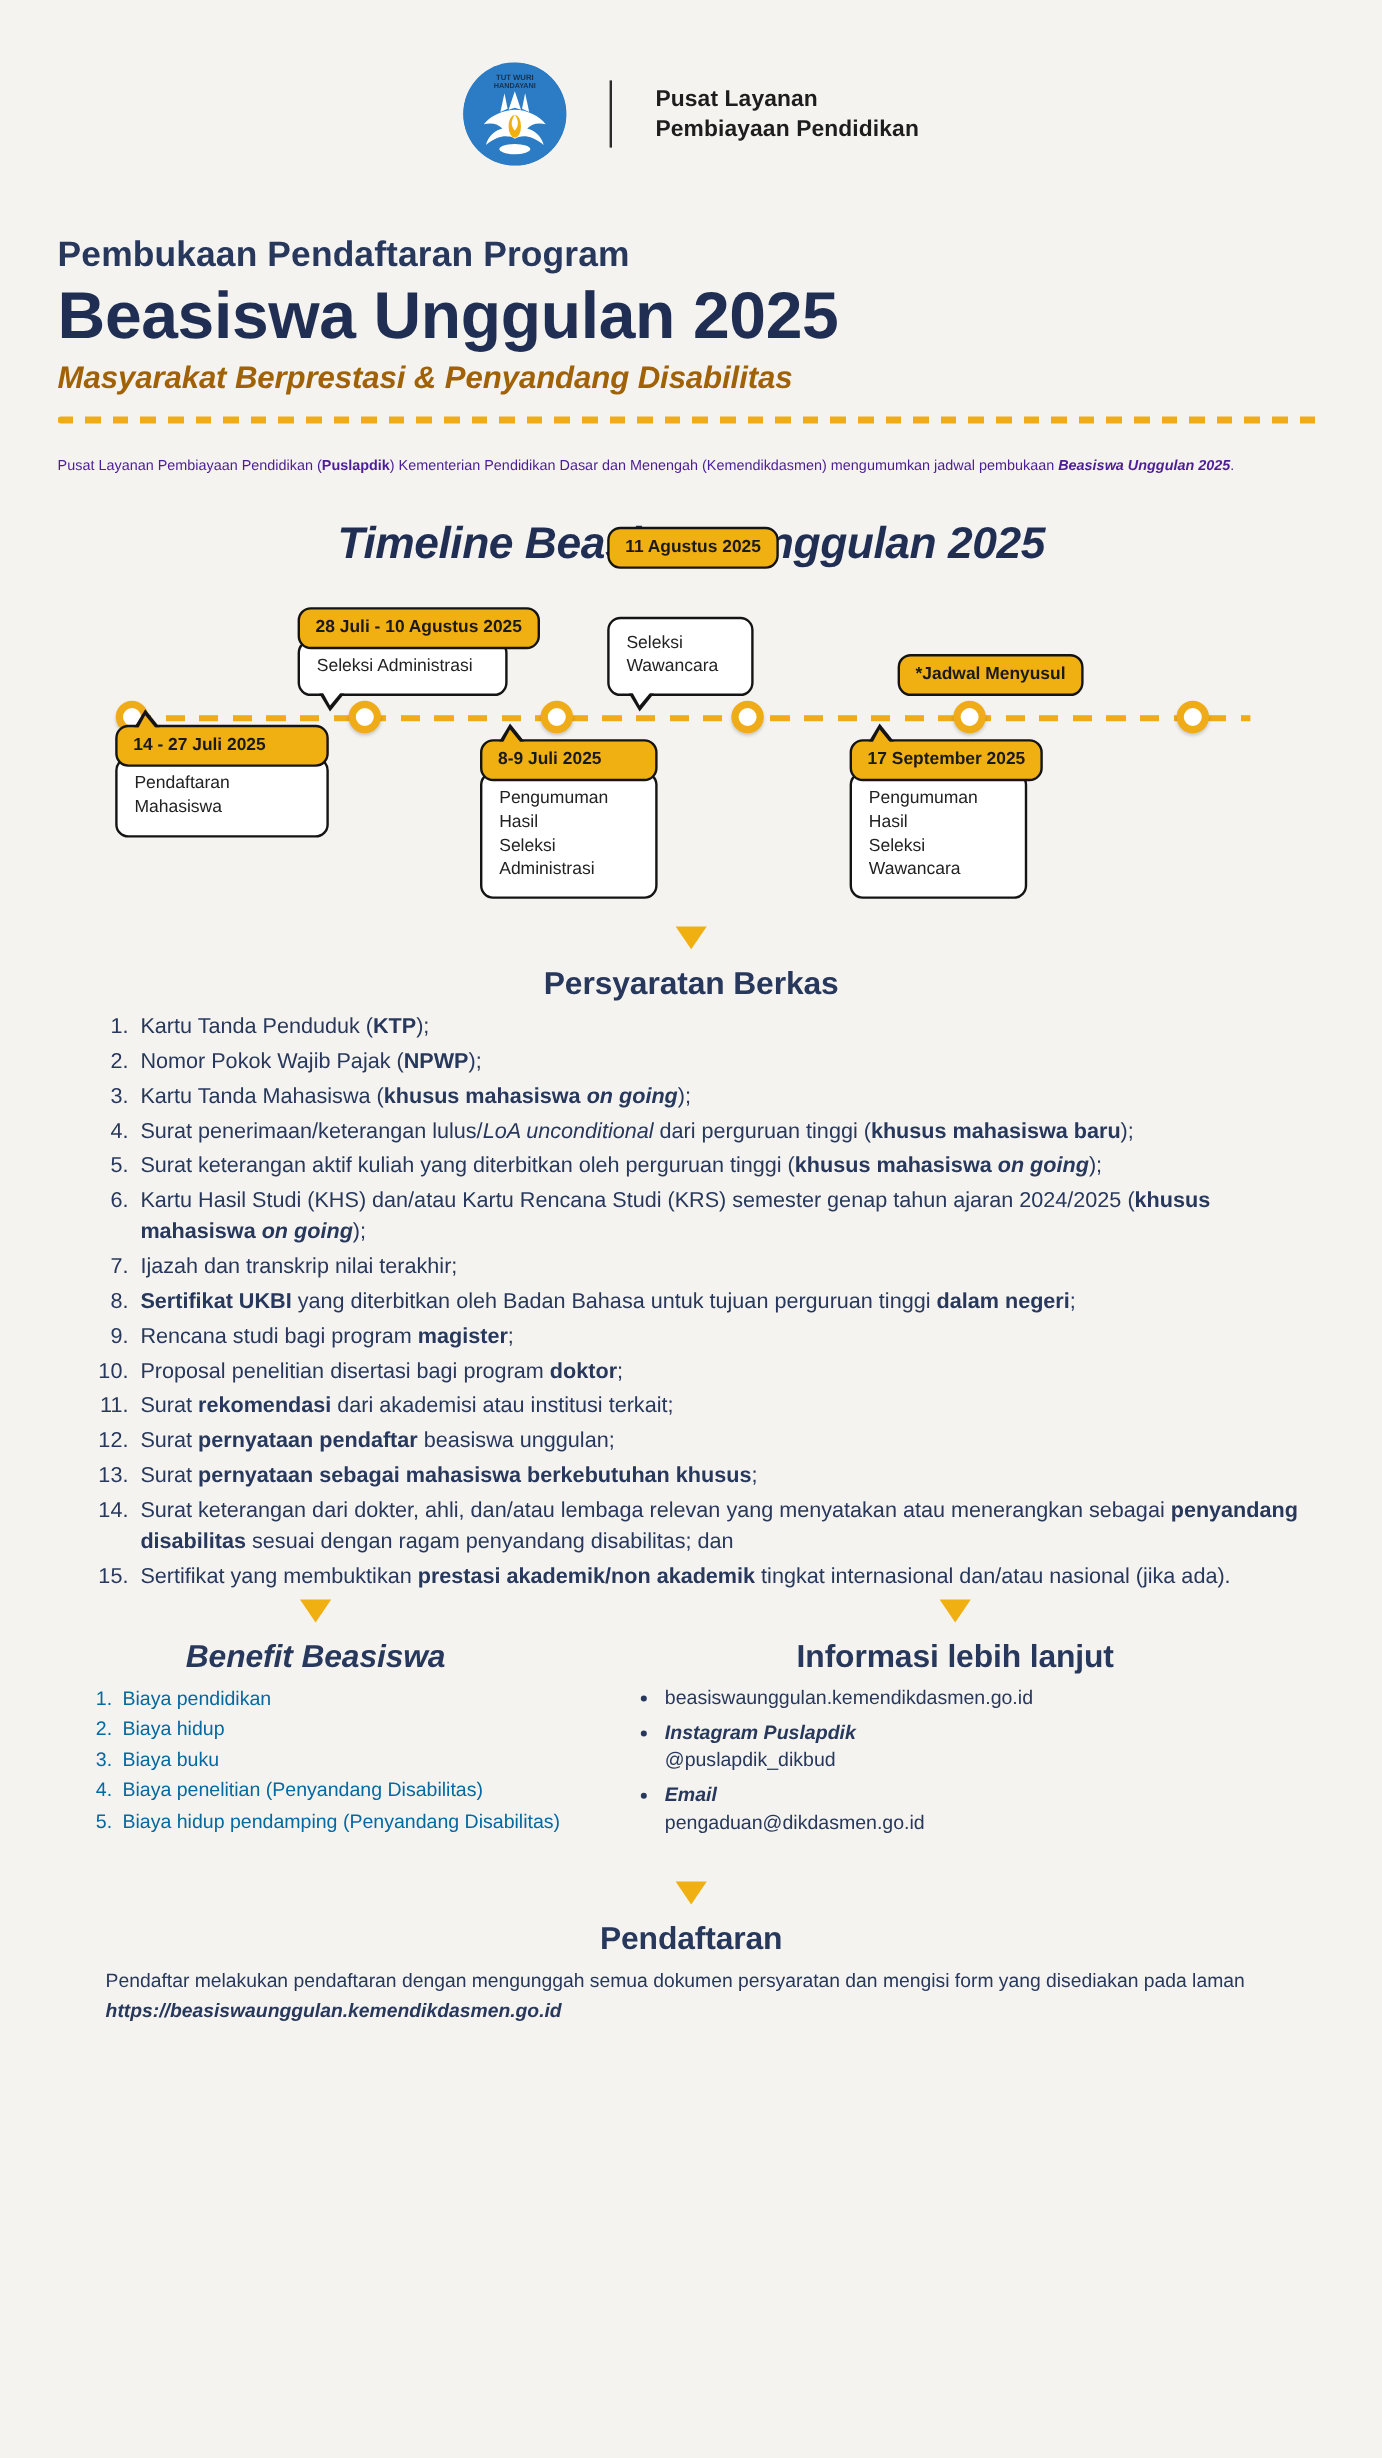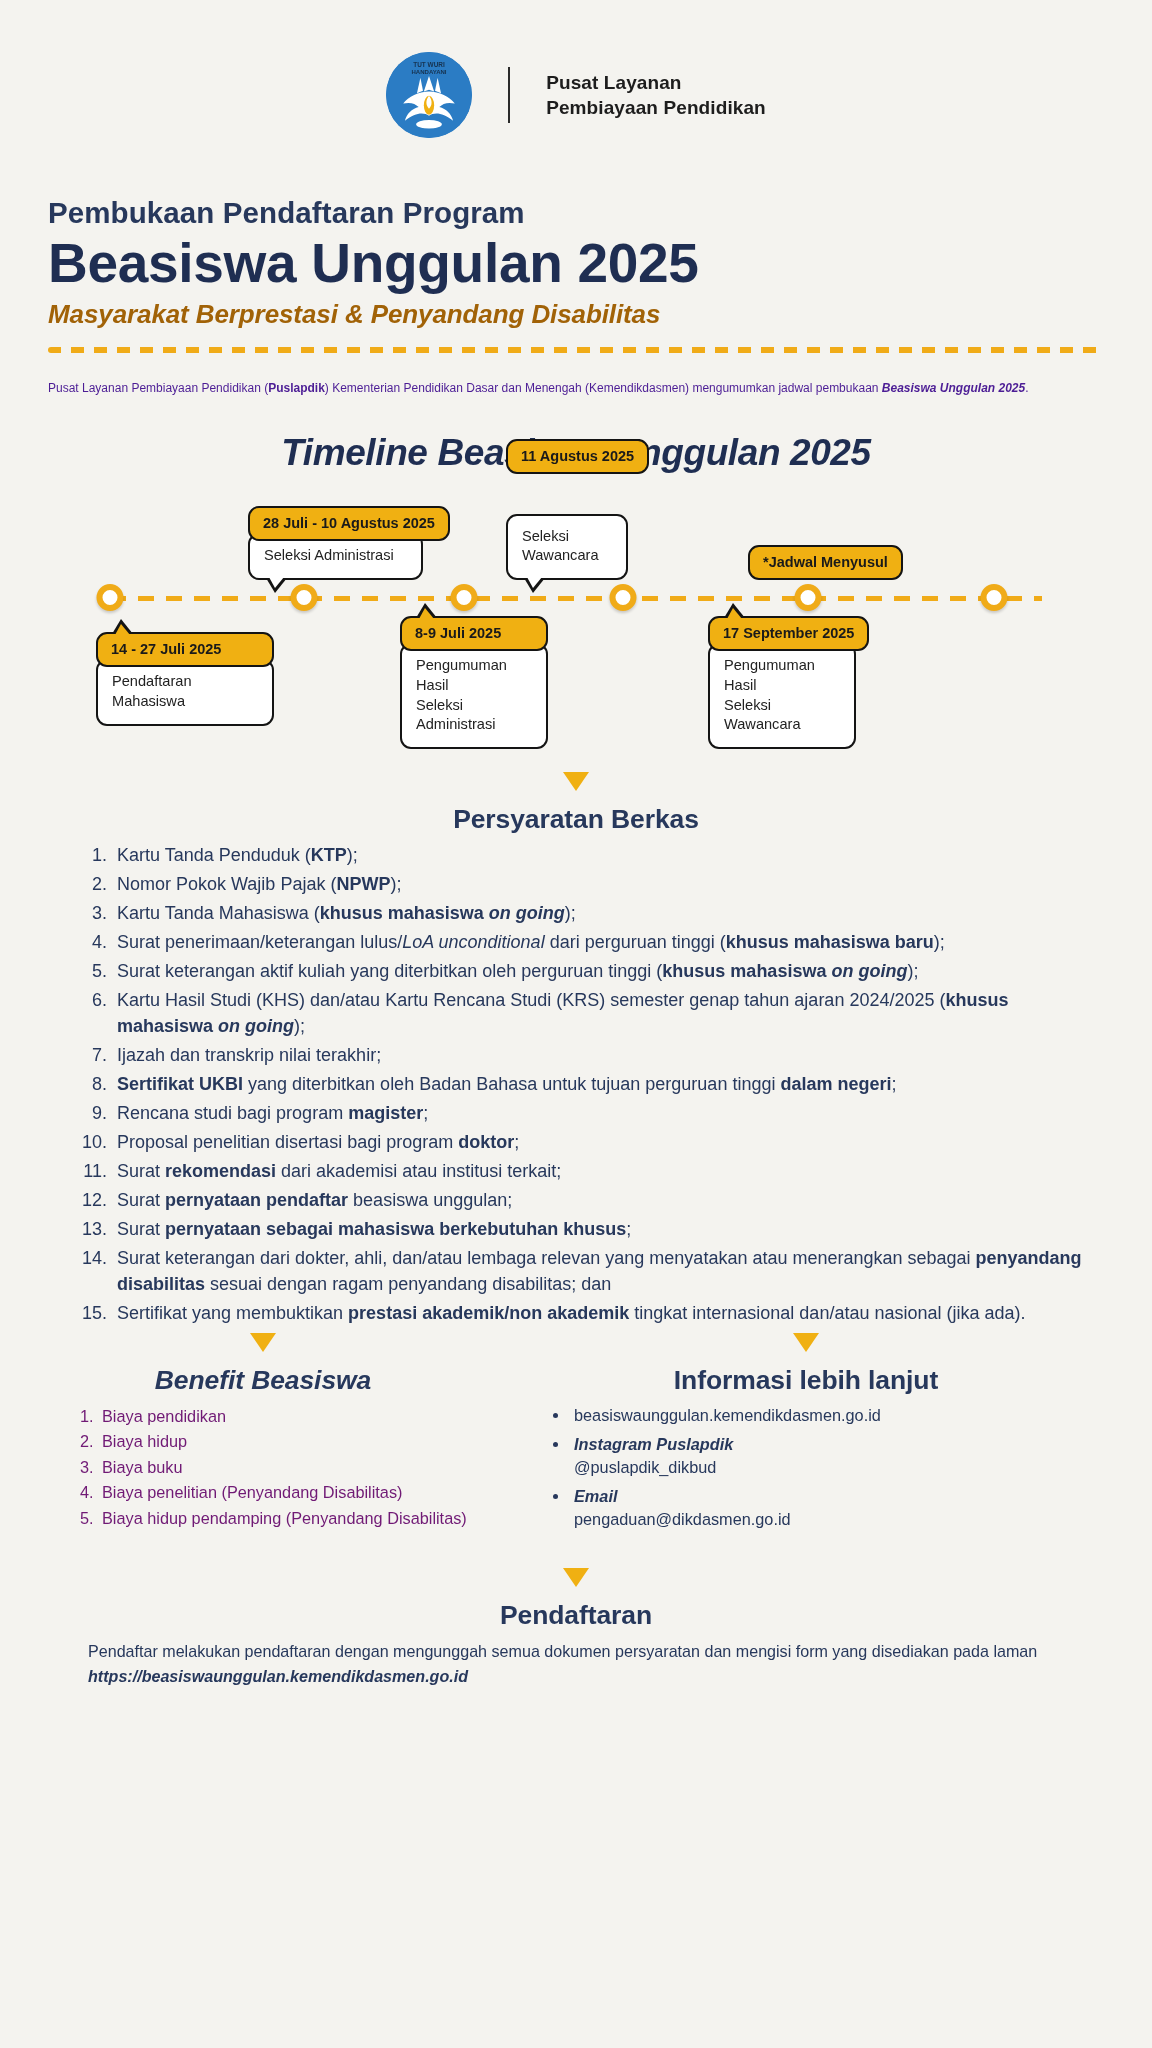--- a/index.html
+++ b/index.html
@@ -170,27 +170,27 @@
 
   ol.req {
     margin: 2px 0 0 64px;
     font-size: 18px; line-height: 1.42; color: #27385c;
   }
   ol.req li { margin-bottom: 3.5px; padding-left: 5px; }
   ol.req li b { font-weight: bold; }
   ol.req li i { font-style: italic; }
   ol.req li .bi { font-weight: bold; font-style: italic; }
 
-  .cols { display: flex; gap: 20px; }
+  .cols { display: flex; }
   .col-l { width: 430px; }
   .col-r { flex: 1; padding-left: 10px; }
 
   ol.benefit {
     margin: 2px 0 0 50px;
-    font-size: 16.3px; line-height: 1.5; color: #701a75;
+    font-size: 16.3px; line-height: 1.5; color: #0369a1;
   }
   ol.benefit li { margin-bottom: 1px; padding-left: 4px; }
 
   ul.info {
     margin: 4px 0 0 62px;
     font-size: 16.3px; line-height: 1.38; color: #27385c;
   }
   ul.info li { margin-bottom: 7px; padding-left: 4px; }
   ul.info li .lbl { font-weight: bold; font-style: italic; display: block; }
   ul.info li .val { display: block; }
@@ -242,21 +242,21 @@
     <div class="tl-line"></div>
     <div id="tl-nodes">
         <div class="tl-node" style="left: 62px;"></div>
         <div class="tl-node" style="left: 256.48px;"></div>
         <div class="tl-node" style="left: 415.6px;"></div>
         <div class="tl-node" style="left: 574.72px;"></div>
         <div class="tl-node" style="left: 760.36px;"></div>
         <div class="tl-node" style="left: 946px;"></div>
       </div>
     <div id="tl-cards">
-        <div class="tl-card below" style="left: 48px; top: 144px;">
+        <div class="tl-card below" style="left: 48px; top: 116px;">
           <div class="badge">14 - 27 Juli 2025</div>
           <div class="body-card" style="width: 178px;">Pendaftaran Mahasiswa</div>
         </div>
         <div class="tl-card below" style="left: 352px; top: 128px;">
           <div class="badge">8-9 Juli 2025</div>
           <div class="body-card" style="width: 148px;">Pengumuman Hasil<br>Seleksi Administrasi</div>
         </div>
         <div class="tl-card below" style="left: 660px; top: 128px;">
           <div class="badge">17 September 2025</div>
           <div class="body-card" style="width: 148px;">Pengumuman Hasil<br>Seleksi Wawancara</div>

